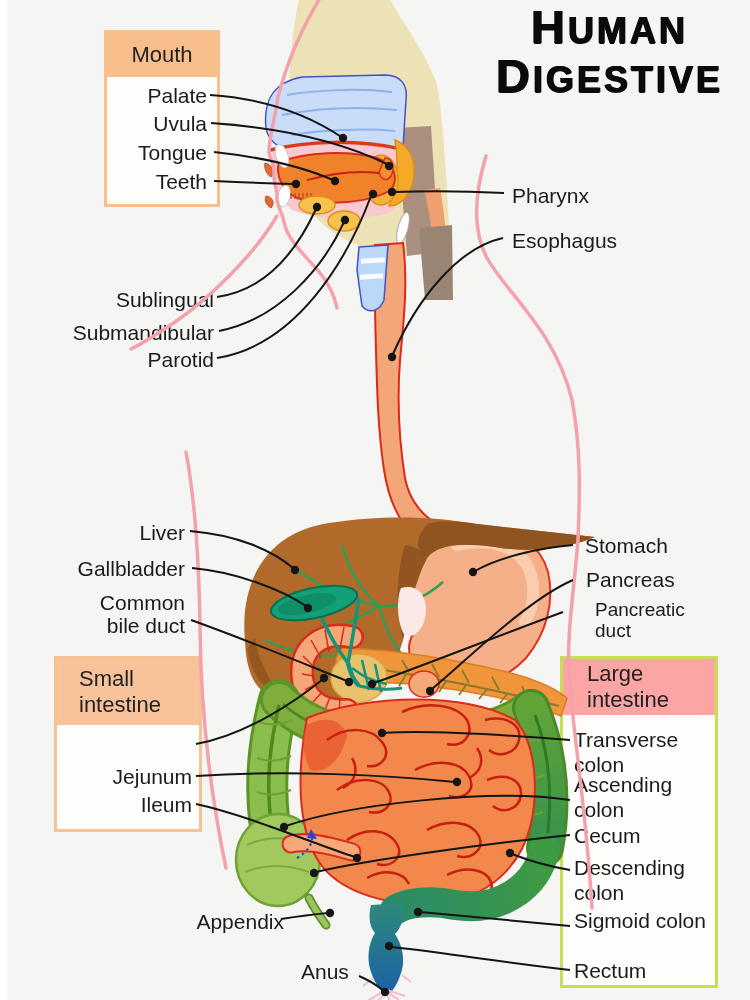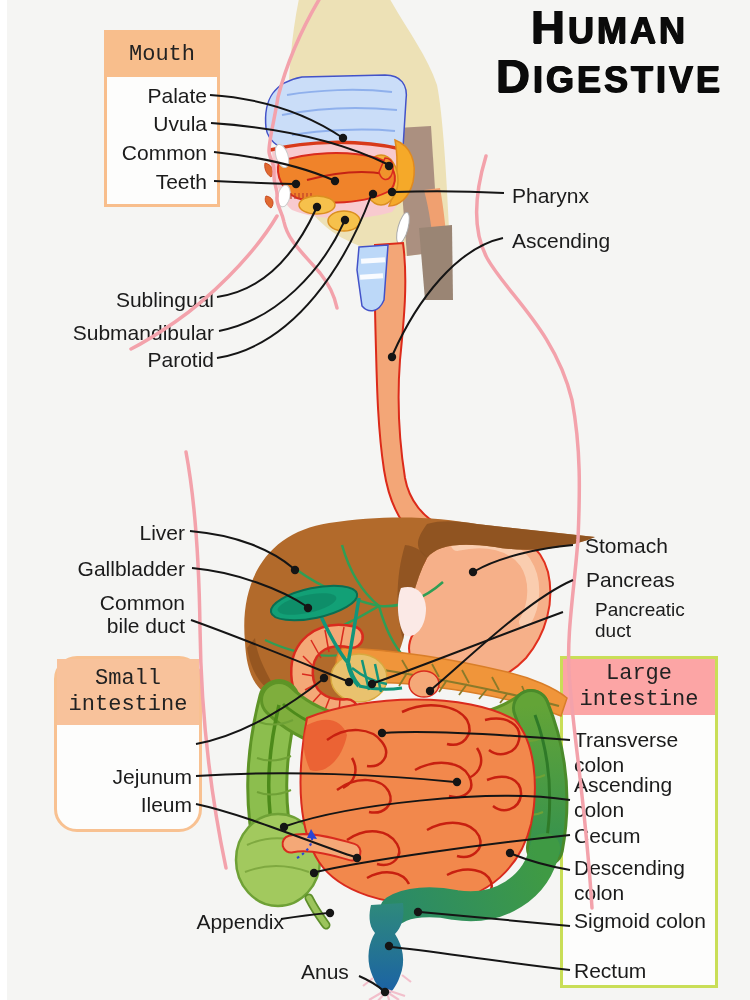--- a/index.html
+++ b/index.html
@@ -6,26 +6,26 @@
   .canvas{position:relative;width:750px;height:1000px;background:#F5F5F3;overflow:hidden;
           font-family:"Liberation Sans",sans-serif;color:#1b1b1b;margin-left:7px;}
   svg.overlay{position:absolute;left:0;top:0;pointer-events:none;z-index:5;}
   .title{position:absolute;left:455px;top:4px;width:295px;text-align:center;z-index:2;
          font-weight:bold;color:#0b0b0b;}
   .title-line{font-size:36px;line-height:45px;letter-spacing:3px;text-transform:uppercase;
               text-shadow:0.7px 0 #0b0b0b,-0.7px 0 #0b0b0b,0 0.7px #0b0b0b;}
   .title-line::first-letter{font-size:47px;}
   .lbox{position:absolute;border:3px solid;background:#FDFDFC;z-index:1;}
   .lbox-header{position:absolute;top:0;left:0;right:0;display:flex;align-items:center;
-               justify-content:center;text-align:center;font-size:22px;line-height:26px;color:#222;font-family:Liberation Mono, monospace;}
+               justify-content:center;text-align:left;font-size:22px;line-height:26px;color:#222;}
   .mouth-box{left:97px;top:30px;width:110px;height:171px;border-color:#F8BE8C;}
   .mouth-box .lbox-header{height:44px;background:#F8BE8C;}
   .salivary-box{left:36px;top:217px;width:178px;height:157px;border-color:#F5DC6A;}
   .salivary-box .lbox-header{height:62px;background:#F8DF6B;}
-  .small-box{left:47px;top:656px;width:142px;height:170px;border-color:#F8C191;border-radius:23px;}
+  .small-box{left:47px;top:656px;width:142px;height:170px;border-color:#F8C191;}
   .small-box .lbox-header{height:66px;background:#F8C29B;}
   .large-box{left:553px;top:656px;width:152px;height:326px;border-color:#C9DE57;}
   .large-box .lbox-header{height:56px;background:#fca5a5;}
   .itm,.flabel{position:absolute;font-size:21px;line-height:25px;z-index:2;white-space:nowrap;}
   .wrap{white-space:normal;}
   .ra{text-align:right;}
   .mi{left:100px;width:100px;text-align:right;}
   .mi0{top:83px}.mi1{top:111px}.mi2{top:140px}.mi3{top:169px}
   .si{left:44px;width:163px;text-align:right;}
   .si0{top:287px}.si1{top:320px}.si2{top:347px}
@@ -59,39 +59,39 @@
   </div>
   <div class="lbox small-box">
     <div class="lbox-header wrap" style="padding:0 22px;">Small intestine</div>
   </div>
   <div class="lbox large-box">
     <div class="lbox-header wrap" style="padding:0 24px;">Large intestine</div>
   </div>
 
   <div class="itm mi mi0">Palate</div>
   <div class="itm mi mi1">Uvula</div>
-  <div class="itm mi mi2">Common</div>
+  <div class="itm mi mi2">Tongue</div>
   <div class="itm mi mi3">Teeth</div>
 
   <div class="itm si si0">Sublingual</div>
   <div class="itm si si1">Submandibular</div>
   <div class="itm si si2">Parotid</div>
 
   <div class="itm ni ni1">Jejunum</div>
   <div class="itm ni ni2">Ileum</div>
 
   <div class="itm gi gi0 wrap">Transverse colon</div>
   <div class="itm gi gi1 wrap">Ascending colon</div>
   <div class="itm gi gi2 wrap">Cecum</div>
   <div class="itm gi gi3 wrap">Descending colon</div>
   <div class="itm gi gi4 wrap">Sigmoid colon</div>
   <div class="itm gi gi5 wrap">Rectum</div>
 
   <div class="flabel f-pharynx">Pharynx</div>
-  <div class="flabel f-esophagus">Ascending</div>
+  <div class="flabel f-esophagus">Esophagus</div>
   <div class="flabel f-liver ra">Liver</div>
   <div class="flabel f-gallbladder ra">Gallbladder</div>
   <div class="flabel f-cbd ra wrap">Common bile duct</div>
   <div class="flabel f-stomach">Stomach</div>
   <div class="flabel f-pancreas">Pancreas</div>
   <div class="flabel f-pduct wrap">Pancreatic duct</div>
   <div class="flabel f-appendix ra">Appendix</div>
   <div class="flabel f-anus">Anus</div>
 
   <svg class="overlay" width="750" height="1000" viewBox="0 0 750 1000">

